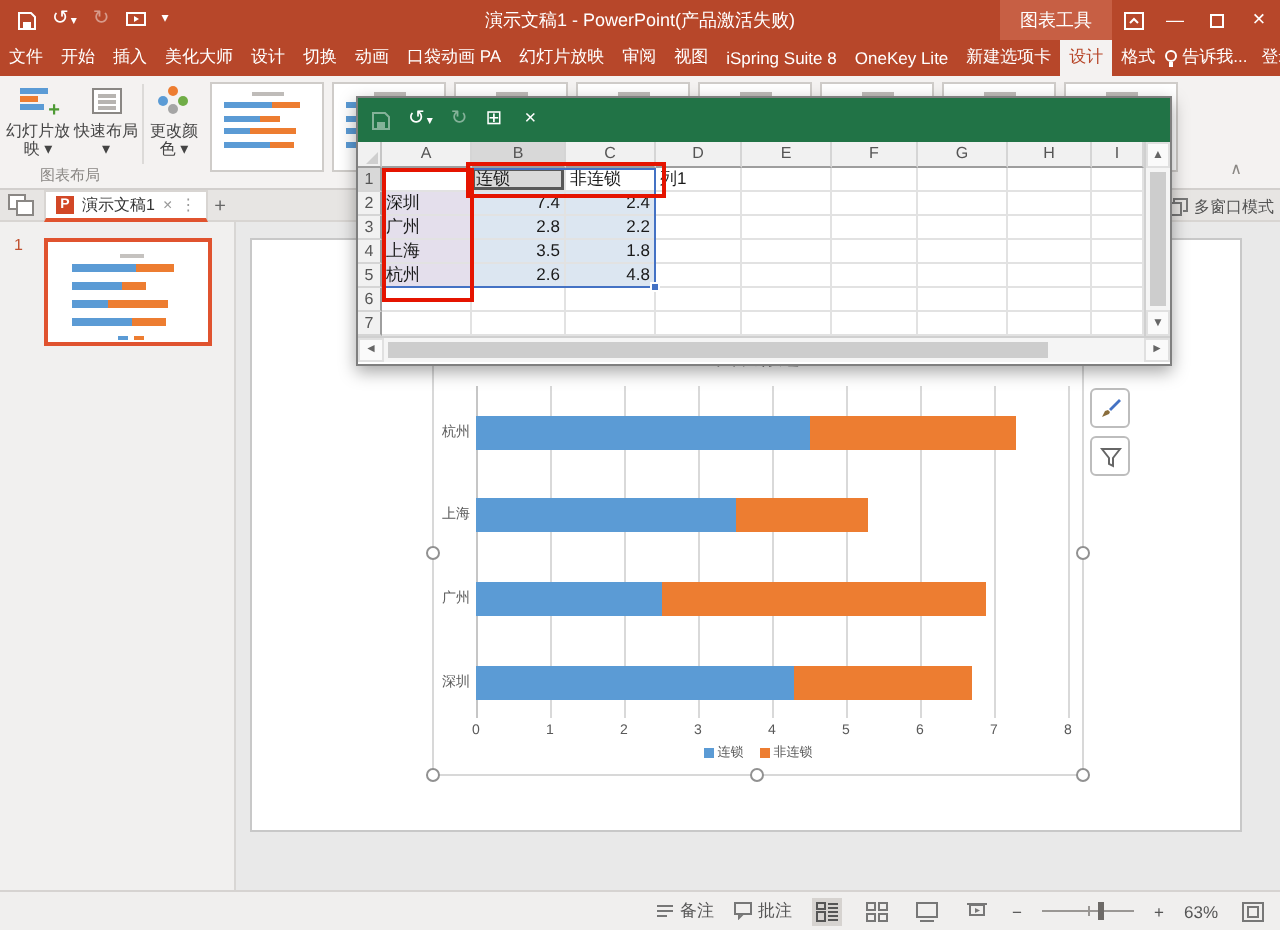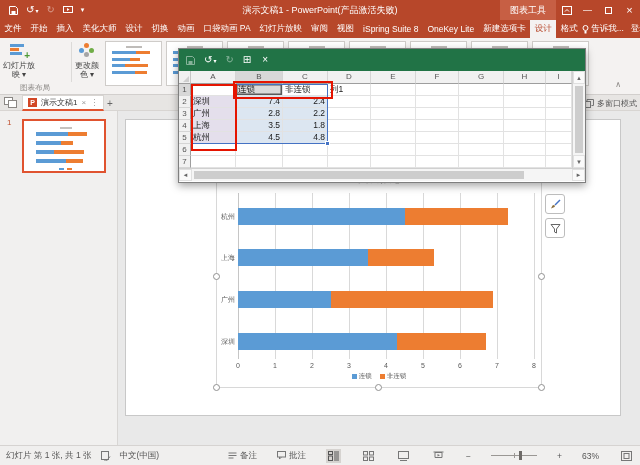--- a/index.html
+++ b/index.html
@@ -112,21 +112,21 @@
 .xl-hscroll .scr-btn{width:13px;height:100%}
 .xl-hscroll .thumb{width:330px;margin:2px;background:#CDCDCD}
 
 
 .chg-type{position:absolute;left:576px;top:42px;width:46px;text-align:center;font-size:8px;line-height:9px;color:#444;z-index:0}
 .chg-type .rb-ic{margin-bottom:1px}
 
 
 .statusbar{position:absolute;left:0;top:445px;width:640px;height:20px;background:#F0EFEE;border-top:1px solid #D6D3D1;display:flex;align-items:center;padding:0 6px;font-size:8.5px;color:#555;z-index:5}
 .sb-left{display:flex;align-items:center;gap:9px}
-.sb-right{margin-left:auto;display:flex;align-items:center;gap:20px}
+.sb-right{margin-left:auto;display:flex;align-items:center;gap:10px}
 .sb-item{display:flex;align-items:center;gap:3px}
 .viewbtn{width:15px;height:14px;display:flex;align-items:center;justify-content:center}
 .viewbtn.active{background:#D6D3D0}
 .zoom-track{position:relative;width:46px;height:1px;background:#9A9794}
 .zoom-notch{position:absolute;left:50%;top:-2px;width:1px;height:5px;background:#9A9794}
 .zoom-thumb{position:absolute;left:60%;top:-4px;width:3px;height:9px;background:#6D6A67}
 svg{display:block}
 </style>
 </head>
 <body>
@@ -206,20 +206,30 @@
     <div class="rb-btn" style="left:2px;width:34px">
       <div class="rb-ic">
           <span class="ico-add">
         <i style="top:1px;width:14px;background:#5B9BD5"></i>
             <i style="top:5px;width:9px;background:#ED7D31"></i>
             <i style="top:9px;width:12px;background:#5B9BD5"></i>
         <span class="ico-plus">+</span>
           </span>
       </div>
       <span>幻灯片放映</span> <span>▾</span>
+    </div>
+    <div class="rb-btn" style="left:37px;width:32px">
+      <div class="rb-ic">
+          <span class="ico-layout">
+            <i style="top:2px"></i>
+            <i style="top:5px"></i>
+            <i style="top:8px"></i>
+          </span>
+        </div>
+      <span>快速布局</span><br><span>▾</span>
     </div>
     <div class="rb-sep" style="left:71px"></div>
     <div class="rb-btn" style="left:74px;width:26px">
       <div class="rb-ic">
           <span class="ico-colors">
         <span class="dot" style="left:5px;top:0;background:#ED7D31"></span>
         <span class="dot" style="left:0;top:5px;background:#5B9BD5"></span>
         <span class="dot" style="left:10px;top:5px;background:#70AD47"></span>
         <span class="dot" style="left:5px;top:9px;background:#A5A5A5"></span>
           </span>
@@ -482,21 +492,21 @@
             <div class="xl-cell" style="width: 43px;"></div>
             <div class="xl-cell" style="width: 45px;"></div>
             <div class="xl-cell" style="width: 43px;"></div>
             <div class="xl-cell" style="width: 45px;"></div>
             <div class="xl-cell" style="width: 42px;"></div>
             <div class="xl-cell" style="width: 26px;"></div>
           </div>
           <div class="xl-row">
             <div class="xl-rowhdr" style="width: 12px;">5</div>
             <div class="xl-cell f-lav" style="width: 45px;">杭州</div>
-            <div class="xl-cell f-blue num" style="width: 47px;">4.5</div>
+            <div class="xl-cell f-blue num" style="width: 47px;">2.6</div>
             <div class="xl-cell f-blue num" style="width: 45px;">4.8</div>
             <div class="xl-cell" style="width: 43px;"></div>
             <div class="xl-cell" style="width: 45px;"></div>
             <div class="xl-cell" style="width: 43px;"></div>
             <div class="xl-cell" style="width: 45px;"></div>
             <div class="xl-cell" style="width: 42px;"></div>
             <div class="xl-cell" style="width: 26px;"></div>
           </div>
           <div class="xl-row">
             <div class="xl-rowhdr" style="width: 12px;">6</div>
@@ -530,30 +540,20 @@
       </div>
     </div>
     <div class="xl-hscroll">
       <div class="scr-btn">◄</div>
       <div class="thumb"></div>
       <div class="scr-btn" style="margin-left:auto">►</div>
     </div>
   </div>
 
   <div class="statusbar">
-    <div class="sb-left">
-      <span class="sb-item">幻灯片 第 1 张, 共 1 张</span>
-      <span class="sb-item">
-        <svg width="10" height="10" viewBox="0 0 10 10">
-            <rect x="0.5" y="0.5" width="7" height="8" fill="none" stroke="#777"></rect>
-            <path d="M3 8.5l2 2 4-5" fill="none" stroke="#777"></path>
-          </svg>
-      </span>
-      <span class="sb-item">中文(中国)</span>
-    </div>
     <div class="sb-right">
       <span class="sb-item">
         <svg width="9" height="8" viewBox="0 0 9 8">
             <path d="M0.5 1h8M0.5 3.5h8M0.5 6h5" stroke="#777"></path>
           </svg>
         <span>备注</span>
       </span>
       <span class="sb-item">
         <svg width="9" height="9" viewBox="0 0 9 9">
             <rect x="0.5" y="0.5" width="8" height="5.5" fill="none" stroke="#777"></rect>

